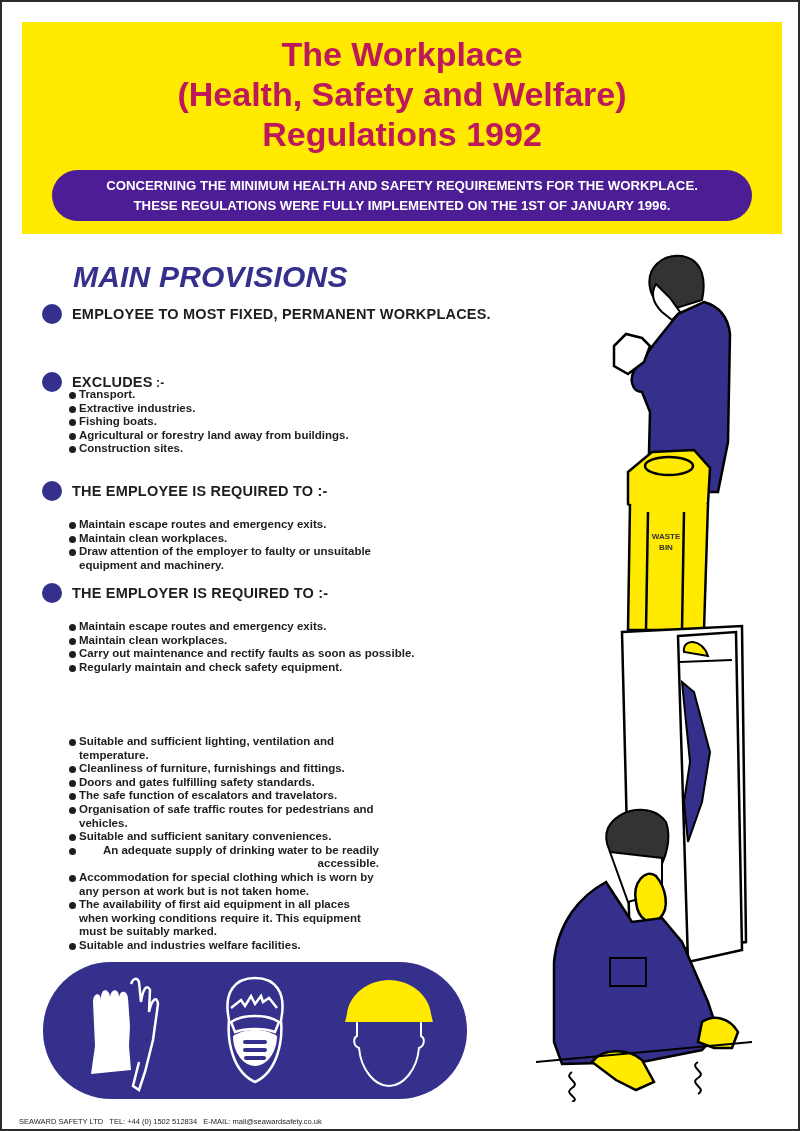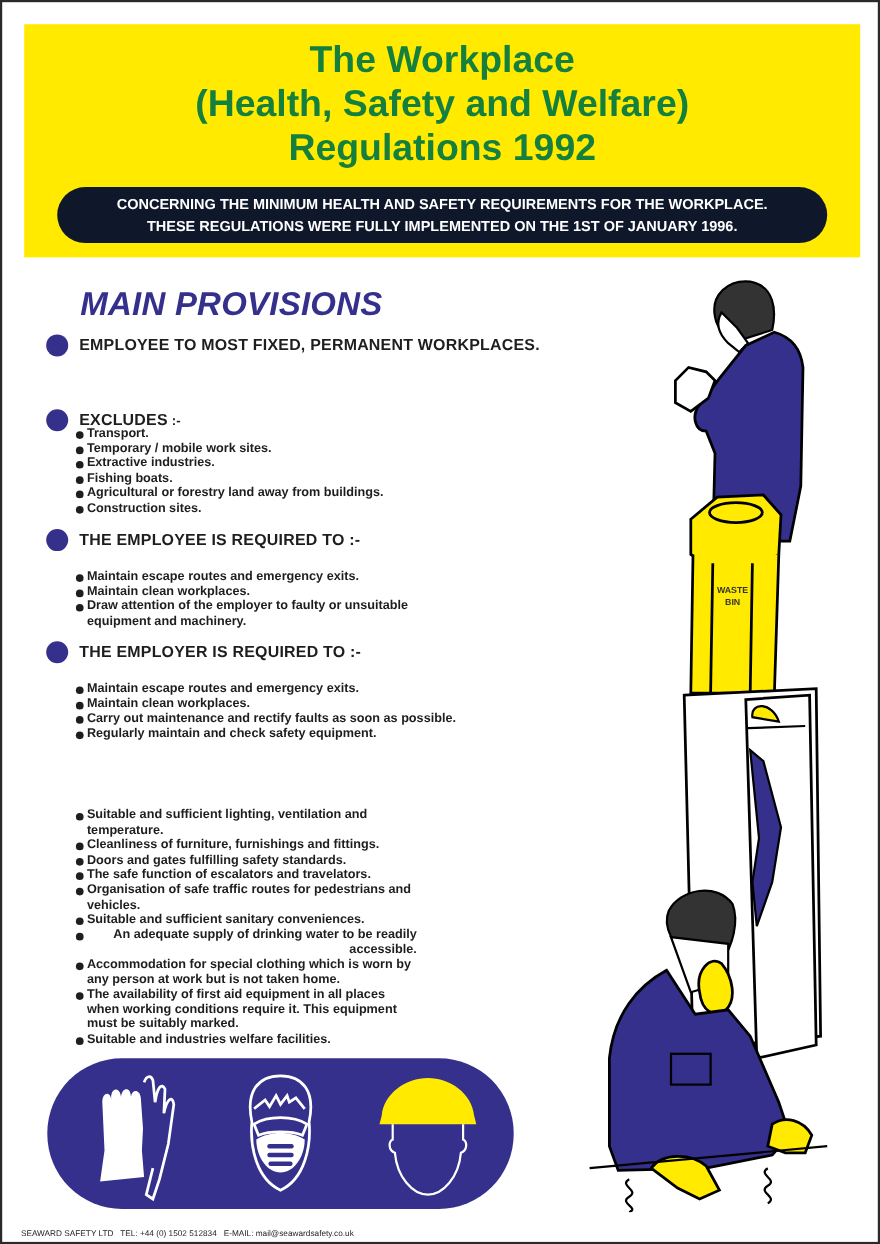--- a/index.html
+++ b/index.html
@@ -1,21 +1,21 @@
 <!DOCTYPE html>
 <html><head>
   <meta charset="utf-8">
   <style>
     * { box-sizing: border-box; margin: 0; padding: 0; }
     html, body { width: 800px; height: 1131px; background: #ffffff; overflow: hidden; }
     body { font-family: "Liberation Sans", sans-serif; position: relative; }
     .poster { position: absolute; left: 0; top: 0; width: 800px; height: 1131px; border: 2px solid #2a2a2a; background: #fff; }
     .header { position: absolute; left: 20px; top: 20px; width: 760px; height: 212px; background: #ffea00; }
-    .title { position: absolute; left: 0; top: 12px; width: 760px; text-align: center; font-family: "Liberation Sans", sans-serif; font-weight: bold; font-size: 34px; line-height: 40px; color: #15803d; }
-    .subtitle-pill { position: absolute; left: 30px; top: 148px; width: 700px; height: 51px; background: #0f172a; border-radius: 26px; color: #fff; text-align: center; font-weight: bold; font-size: 13.2px; line-height: 20px; padding-top: 6px; }
+    .title { position: absolute; left: 0; top: 12px; width: 760px; text-align: center; font-family: "Liberation Sans", sans-serif; font-weight: bold; font-size: 34px; line-height: 40px; color: #be185d; }
+    .subtitle-pill { position: absolute; left: 30px; top: 148px; width: 700px; height: 51px; background: #4c1d95; border-radius: 26px; color: #fff; text-align: center; font-weight: bold; font-size: 13.2px; line-height: 20px; padding-top: 6px; }
     .main-title { position: absolute; left: 71px; top: 258px; font-size: 30px; font-weight: bold; color: #34308c; letter-spacing: 0.2px; font-style: italic; }
     .section { position: absolute; left: 40px; }
     .section-head { display: flex; align-items: center; }
     .dot { width: 20px; height: 20px; border-radius: 50%; background: #34308c; flex: 0 0 20px; }
     .section-label { margin-left: 10px; font-size: 14.5px; font-weight: bold; color: #1e1e1e; letter-spacing: 0.2px; }
     .section-label .sub { font-size: 12px; }
     ul.items { list-style: none; position: absolute; left: 67px; }
     ul.items li { position: relative; padding-left: 10px; font-size: 11.5px; font-weight: bold; color: #1e1e1e; line-height: 13.6px; width: 400px; }
     ul.items li::before { content: ""; position: absolute; left: 0; top: 4px; width: 7px; height: 7px; border-radius: 50%; background: #1e1e1e; }
     .ppe-pill { position: absolute; left: 41px; top: 960px; width: 424px; height: 137px; background: #34308c; border-radius: 68px; }
@@ -50,21 +50,20 @@
   </div>
 
   <div class="section" style="top:370px;">
     <div class="section-head">
       <span class="dot"></span>
       <span class="section-label"><span>EXCLUDES</span><span class="sub"> :-</span></span>
     </div>
   </div>
   <ul class="items" style="top:386px;">
     <li>Transport.</li>
-    <li>Temporary / mobile work sites.</li>
     <li>Extractive industries.</li>
     <li>Fishing boats.</li>
     <li>Agricultural or forestry land away from buildings.</li>
     <li>Construction sites.</li>
   </ul>
 
   <div class="section" style="top:479px;">
     <div class="section-head">
       <span class="dot"></span>
       <span class="section-label">THE EMPLOYEE IS REQUIRED TO :-</span>

